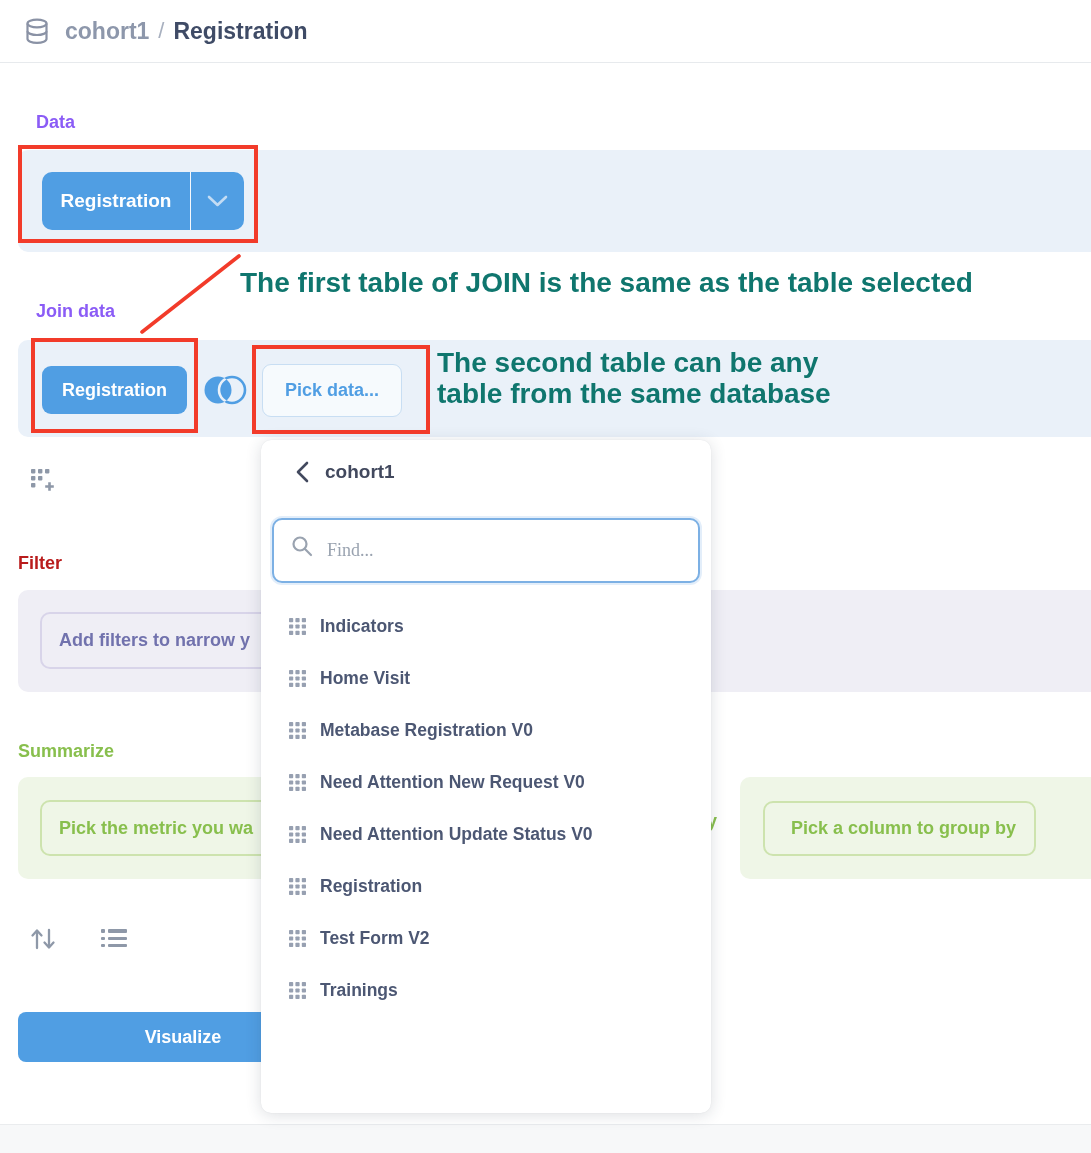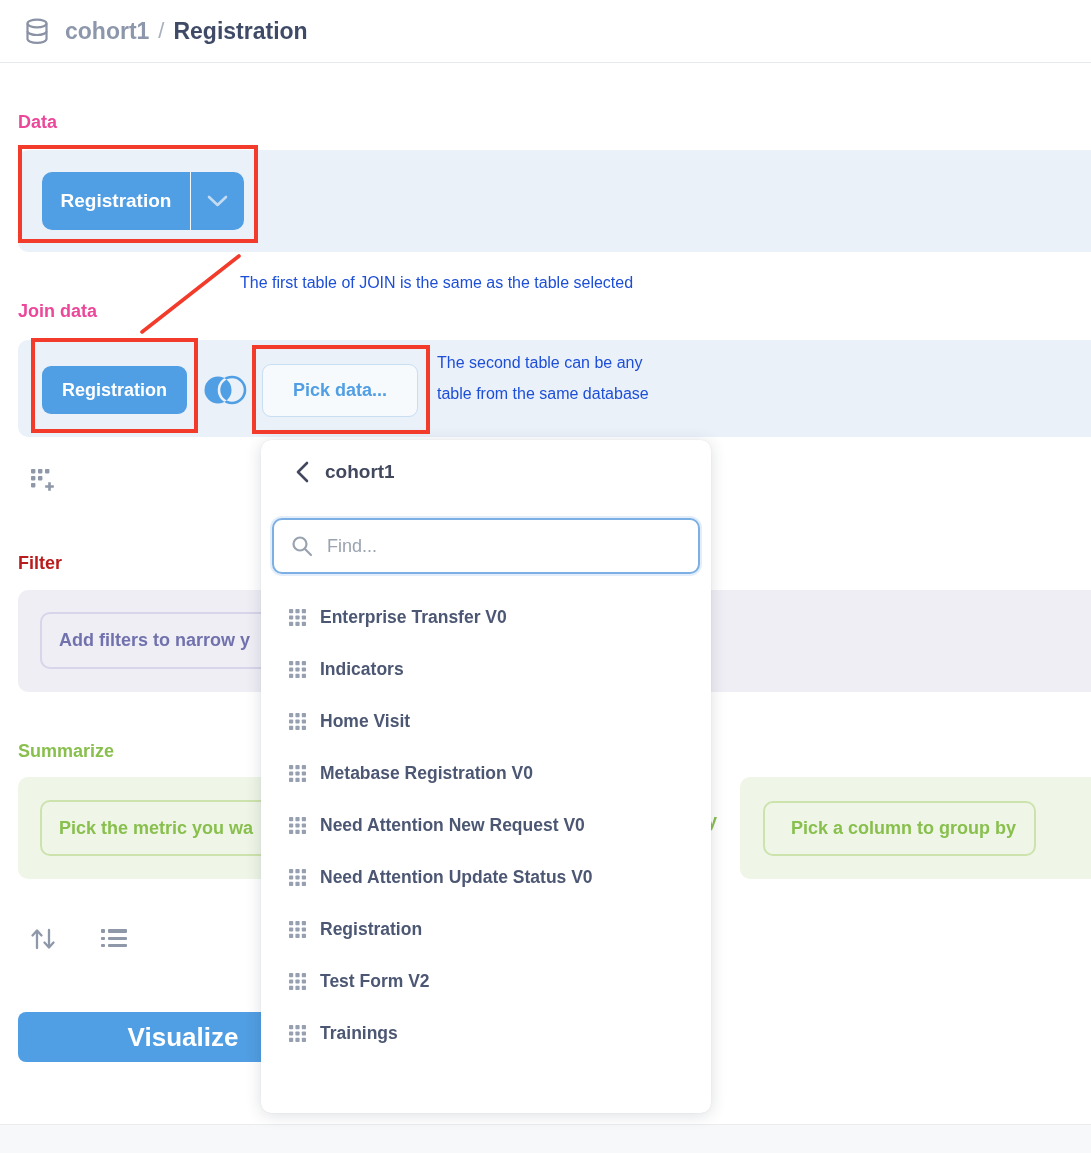--- a/index.html
+++ b/index.html
@@ -10,21 +10,21 @@
   
   .header { position:absolute; left:0; top:0; width:1091px; height:63px;
             border-bottom:1px solid #e7eaed; display:flex; align-items:center; padding-left:25px; }
   .header .db-ic { display:inline-flex; margin-right:16px; }
   .crumb-db { font-size:23px; font-weight:700; color:#8d97ab; }
   .crumb-sep { font-size:22px; color:#a8b0bf; margin:0 9px; font-weight:400; }
   .crumb-title { font-size:23px; font-weight:700; color:#3f4b66; }
 
   
   .sec-label { position:absolute; left:18px; font-size:18px; font-weight:700; }
-  .lbl-blue { color:#ec4899; }
+  .lbl-blue { color:#8b5cf6;margin-left:18px; }
   .lbl-purple { color:#b91c1c;text-align:right; }
   .lbl-green { color:#88bf4d; }
 
   
   .band { position:absolute; left:18px; width:1073px; border-radius:10px 0 0 10px; }
   .band-blue { background:#eaf1f9; }
   .band-purple { background:#efeef5; }
   .band-green { background:#eff6e7; }
 
   
@@ -32,54 +32,54 @@
                display:flex; align-items:center; justify-content:center;
                font-family:inherit; }
   .split-btn { position:absolute; left:42px; top:172px; height:58px; display:flex; }
   .split-main { width:148px; height:58px; border-radius:10px 0 0 10px; font-size:19px; }
   .split-div { width:1px; background:rgba(255,255,255,.5); }
   .split-caret { width:53px; height:58px; background:#509ee3; border:none; border-radius:0 10px 10px 0;
                  display:flex; align-items:center; justify-content:center; cursor:pointer; }
 
   .join-reg-btn { position:absolute; left:42px; top:366px; width:145px; height:48px;
                   border-radius:9px; font-size:18px; }
-  .pick-data-btn { position:absolute; left:262px; top:364px; width:156px; height:53px;
+  .pick-data-btn { position:absolute; left:262px; top:364px; width:140px; height:53px;
                    background:#f6fafd; border:1.5px solid #c8def3; border-radius:9px;
                    color:#509ee3; font-size:18px; font-weight:700; cursor:pointer;
                    display:flex; align-items:center; justify-content:center; font-family:inherit; }
 
   .ghost-btn { position:absolute; background:transparent; border:2px solid; border-radius:10px;
                font-size:18px; font-weight:700; cursor:pointer; text-align:left; padding-left:17px;
                display:flex; align-items:center; font-family:inherit; }
   .ghost-purple { border-color:#d8d4e9; color:#7172ad; }
   .ghost-green { border-color:#cde3ae; color:#88bf4d; }
   .center-text { justify-content:center; padding-left:8px; text-align:center; }
 
   .viz-btn { position:absolute; left:18px; top:1012px; width:330px; height:50px;
-             border-radius:8px; font-size:26px; z-index:5;text-align:right; }
+             border-radius:8px; font-size:18px; z-index:5;text-align:right; }
 
   .by-frag { position:absolute; left:707px; top:811px; font-size:18px; font-weight:700;
              color:#88bf4d; z-index:6; }
 
   
   .step-ic { position:absolute; display:inline-flex; cursor:pointer; }
 
   
   .red-rect { position:absolute; border:4px solid #f23b2a; z-index:20; pointer-events:none; }
-  .red-note { position:absolute; color:#1d4ed8; font-size:16px; line-height:31px; z-index:20; }
+  .red-note { position:absolute; color:#0f766e; font-size:28px; line-height:31px; z-index:20;font-weight:bold; }
   .red-line-svg { position:absolute; z-index:20; pointer-events:none; }
 
   
   .popup { position:absolute; left:261px; top:440px; width:450px; height:673px; background:#fff;
            border-radius:10px; box-shadow:0 2px 16px rgba(40,50,70,.16), 0 0 1px rgba(40,50,70,.12);
            z-index:10; }
   .popup-head { display:flex; align-items:center; padding:17px 0 0 34px; height:46px; cursor:pointer; }
   .popup-head .back-ic { display:inline-flex; margin-right:15px; }
   .popup-title { font-size:19px; font-weight:700; color:#42495e; }
-  .search-wrap { position:relative; margin:32px 11px 0 11px; height:56px; }
+  .search-wrap { position:relative; margin:32px 11px 0 11px; height:65px;font-family:Liberation Serif, serif; }
   .search-input { width:100%; height:100%; border:2px solid #7cb0e4; border-radius:10px;
                   box-shadow:0 0 0 2px #e3eefa; padding:0 14px 0 53px; font-size:18px;
                   color:#42495e; font-family:inherit; outline:none; }
   .search-input::placeholder { color:#9aa3b0; opacity:1; }
   .search-ic { position:absolute; left:19px; top:17px; pointer-events:none; }
   .tlist { margin-top:17px; }
   .trow { height:52px; display:flex; align-items:center; padding-left:28px; cursor:pointer; }
   .trow .grid-ic { display:inline-flex; margin-right:14px; }
   .tlabel { font-size:17.5px; font-weight:700; color:#4c5773; }
 
@@ -204,36 +204,20 @@
               <rect x="6.4" y="0" width="4.2" height="4.2" rx="0.8"></rect>
               <rect x="12.8" y="0" width="4.2" height="4.2" rx="0.8"></rect>
               <rect x="0" y="6.4" width="4.2" height="4.2" rx="0.8"></rect>
               <rect x="6.4" y="6.4" width="4.2" height="4.2" rx="0.8"></rect>
               <rect x="12.8" y="6.4" width="4.2" height="4.2" rx="0.8"></rect>
               <rect x="0" y="12.8" width="4.2" height="4.2" rx="0.8"></rect>
               <rect x="6.4" y="12.8" width="4.2" height="4.2" rx="0.8"></rect>
               <rect x="12.8" y="12.8" width="4.2" height="4.2" rx="0.8"></rect>
             </svg>
           </span>
-        <span class="tlabel">Enterprise Transfer V0</span>
-      </div>
-      <div class="trow">
-        <span class="grid-ic">
-            <svg width="17" height="17" viewBox="0 0 17 17" fill="#97a0b1">
-              <rect x="0" y="0" width="4.2" height="4.2" rx="0.8"></rect>
-              <rect x="6.4" y="0" width="4.2" height="4.2" rx="0.8"></rect>
-              <rect x="12.8" y="0" width="4.2" height="4.2" rx="0.8"></rect>
-              <rect x="0" y="6.4" width="4.2" height="4.2" rx="0.8"></rect>
-              <rect x="6.4" y="6.4" width="4.2" height="4.2" rx="0.8"></rect>
-              <rect x="12.8" y="6.4" width="4.2" height="4.2" rx="0.8"></rect>
-              <rect x="0" y="12.8" width="4.2" height="4.2" rx="0.8"></rect>
-              <rect x="6.4" y="12.8" width="4.2" height="4.2" rx="0.8"></rect>
-              <rect x="12.8" y="12.8" width="4.2" height="4.2" rx="0.8"></rect>
-            </svg>
-          </span>
         <span class="tlabel">Indicators</span>
       </div>
       <div class="trow">
         <span class="grid-ic">
             <svg width="17" height="17" viewBox="0 0 17 17" fill="#97a0b1">
               <rect x="0" y="0" width="4.2" height="4.2" rx="0.8"></rect>
               <rect x="6.4" y="0" width="4.2" height="4.2" rx="0.8"></rect>
               <rect x="12.8" y="0" width="4.2" height="4.2" rx="0.8"></rect>
               <rect x="0" y="6.4" width="4.2" height="4.2" rx="0.8"></rect>
               <rect x="6.4" y="6.4" width="4.2" height="4.2" rx="0.8"></rect>

